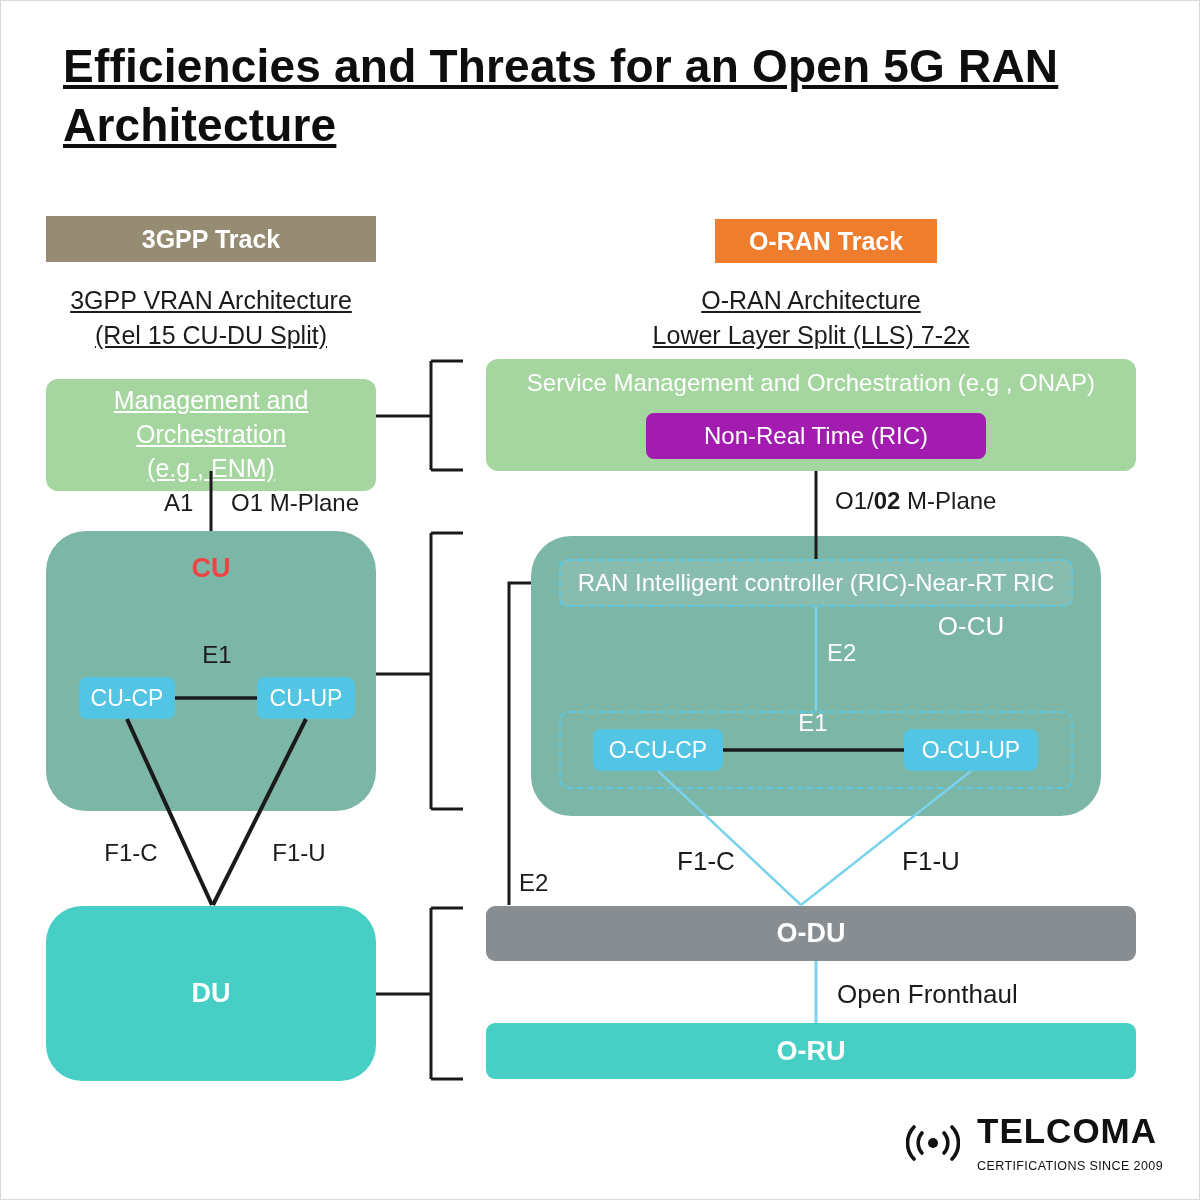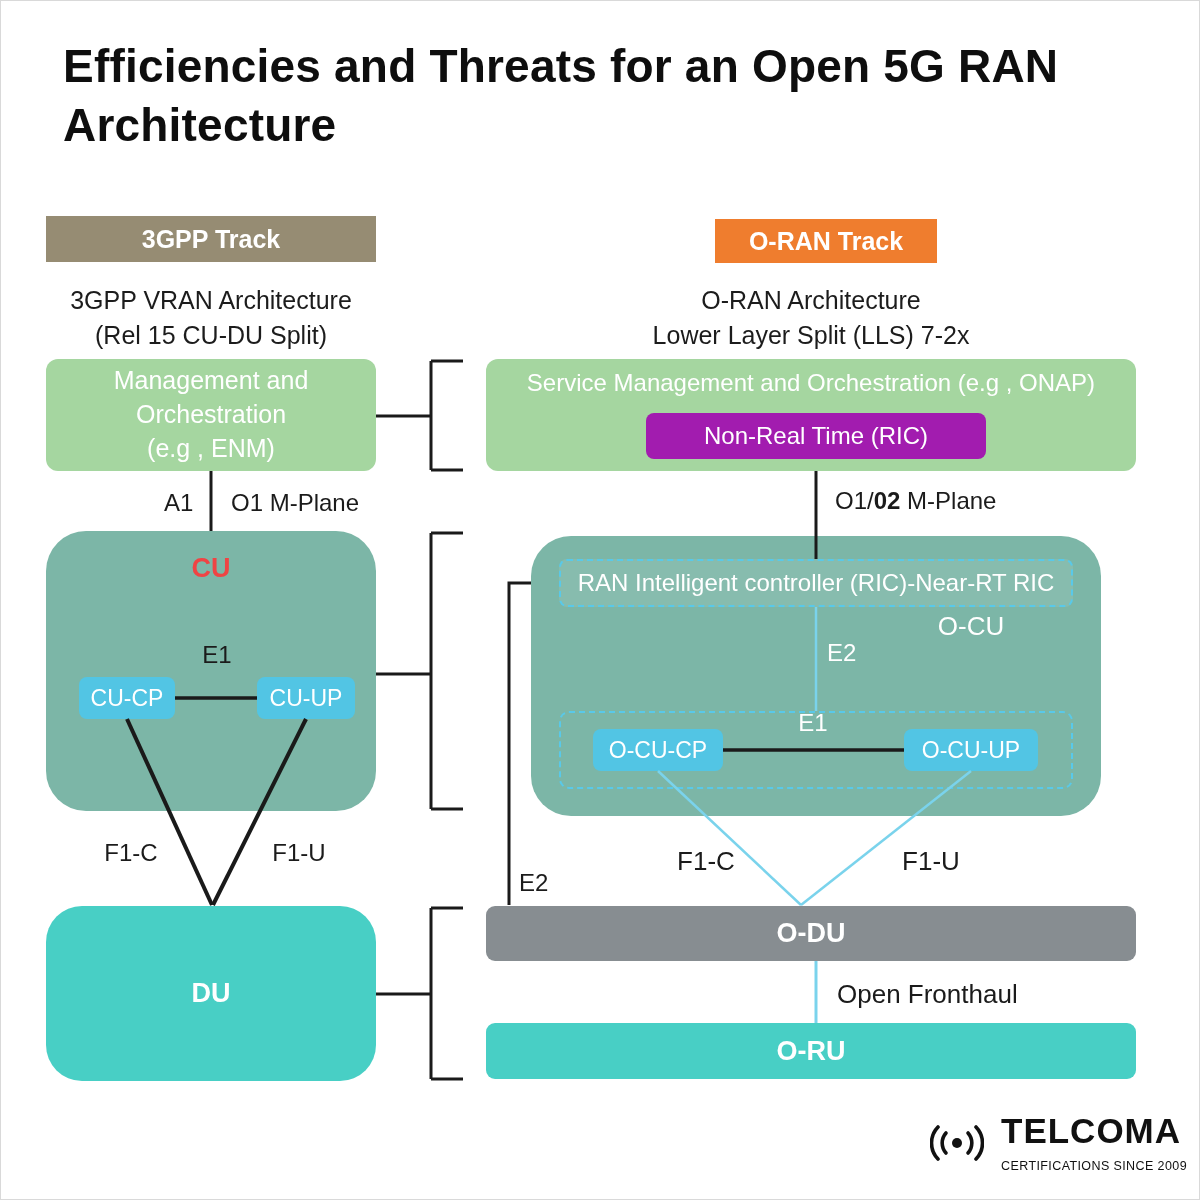--- a/index.html
+++ b/index.html
@@ -1,28 +1,28 @@
 <!DOCTYPE html>
 <html><head>
 <meta charset="utf-8">
 <style>
   html,body{margin:0;padding:0;background:#ffffff;font-family:"Liberation Sans",sans-serif;}
   .page{position:relative;width:1200px;height:1200px;background:#ffffff;border:1px solid #d9d9d9;box-sizing:border-box;overflow:hidden;}
   .abs{position:absolute;box-sizing:border-box;}
   .center{display:flex;align-items:center;justify-content:center;text-align:center;}
-  .pre{white-space:pre-line;}
+  .pre{white-space:pre-line;text-decoration:underline;}
   .title{left:62px;top:36px;width:1090px;font-size:46px;font-weight:700;color:#0e0e0e;line-height:1.28;margin:0;letter-spacing:0.2px;}
   .badge{font-size:25px;font-weight:700;color:#ffffff;}
   .badge-3gpp{left:45px;top:215px;width:330px;height:46px;background:#968c73;}
   .badge-oran{left:714px;top:218px;width:222px;height:44px;background:#ef7d2e;}
   .subtitle{font-size:25px;color:#1c1c1c;line-height:1.4;}
   .subtitle-left{left:45px;top:282px;width:330px;}
   .subtitle-right{left:485px;top:282px;width:650px;}
   .greenbox{background:#a5d6a0;border-radius:12px;color:#ffffff;}
-  .mgmt{left:45px;top:358px;width:330px;height:112px;font-size:25px;line-height:1.35;}
+  .mgmt{left:45px;top:378px;width:330px;height:112px;font-size:25px;line-height:1.35;}
   .smo{left:485px;top:358px;width:650px;height:112px;}
   .smo-title{left:485px;top:368px;width:650px;font-size:24px;color:#ffffff;}
   .nonrt{left:645px;top:412px;width:340px;height:46px;background:#a21caf;border-radius:8px;color:#ffffff;font-size:24px;text-align:right;}
   .sagebox{background:#7cb6a7;border-radius:40px;}
   .cu{left:45px;top:530px;width:330px;height:280px;}
   .ocu{left:530px;top:535px;width:570px;height:280px;}
   .boxhead{color:#ef4444;font-weight:700;font-size:27px;}
   .cu-head{left:45px;top:552px;width:330px;}
   .ocu-head{left:860px;top:610px;width:220px;color:#ffffff;font-size:26px;}
   .cyanbox{background:#52c5e4;border-radius:8px;color:#ffffff;font-size:23px;}
@@ -32,21 +32,21 @@
   .innerdash{left:558px;top:710px;width:514px;height:78px;border:2px dashed #59c9e9;border-radius:10px;}
   .ocucp{left:592px;top:728px;width:130px;height:42px;}
   .ocuup{left:903px;top:728px;width:134px;height:42px;}
   .du{left:45px;top:905px;width:330px;height:175px;background:#48cfc5;border-radius:36px;}
   .odu{left:485px;top:905px;width:650px;height:55px;background:#878d91;border-radius:9px;}
   .oru{left:485px;top:1022px;width:650px;height:56px;background:#48cfc5;border-radius:9px;text-align:center;}
   .bar-label{color:#ffffff;font-weight:700;font-size:27px;}
   .label{font-size:24px;color:#1b1b1b;z-index:60;}
   .label-white{font-size:24px;color:#ffffff;z-index:60;}
   .lines{left:0;top:0;width:1200px;height:1200px;z-index:50;pointer-events:none;}
-  .logo{right:12px;bottom:26px;display:flex;align-items:center;gap:17px;}
+  .logo{right:36px;bottom:26px;display:flex;align-items:center;gap:17px;}
   .logo-name{font-size:35px;font-weight:700;color:#111111;letter-spacing:1px;line-height:1;}
   .logo-tag{font-size:12.5px;color:#111111;letter-spacing:0.4px;margin-top:11px;}
 </style>
 </head>
 <body>
 
 <div class="page">
 
   <h1 class="abs title pre">Efficiencies and Threats for an Open 5G RAN
 Architecture</h1>

